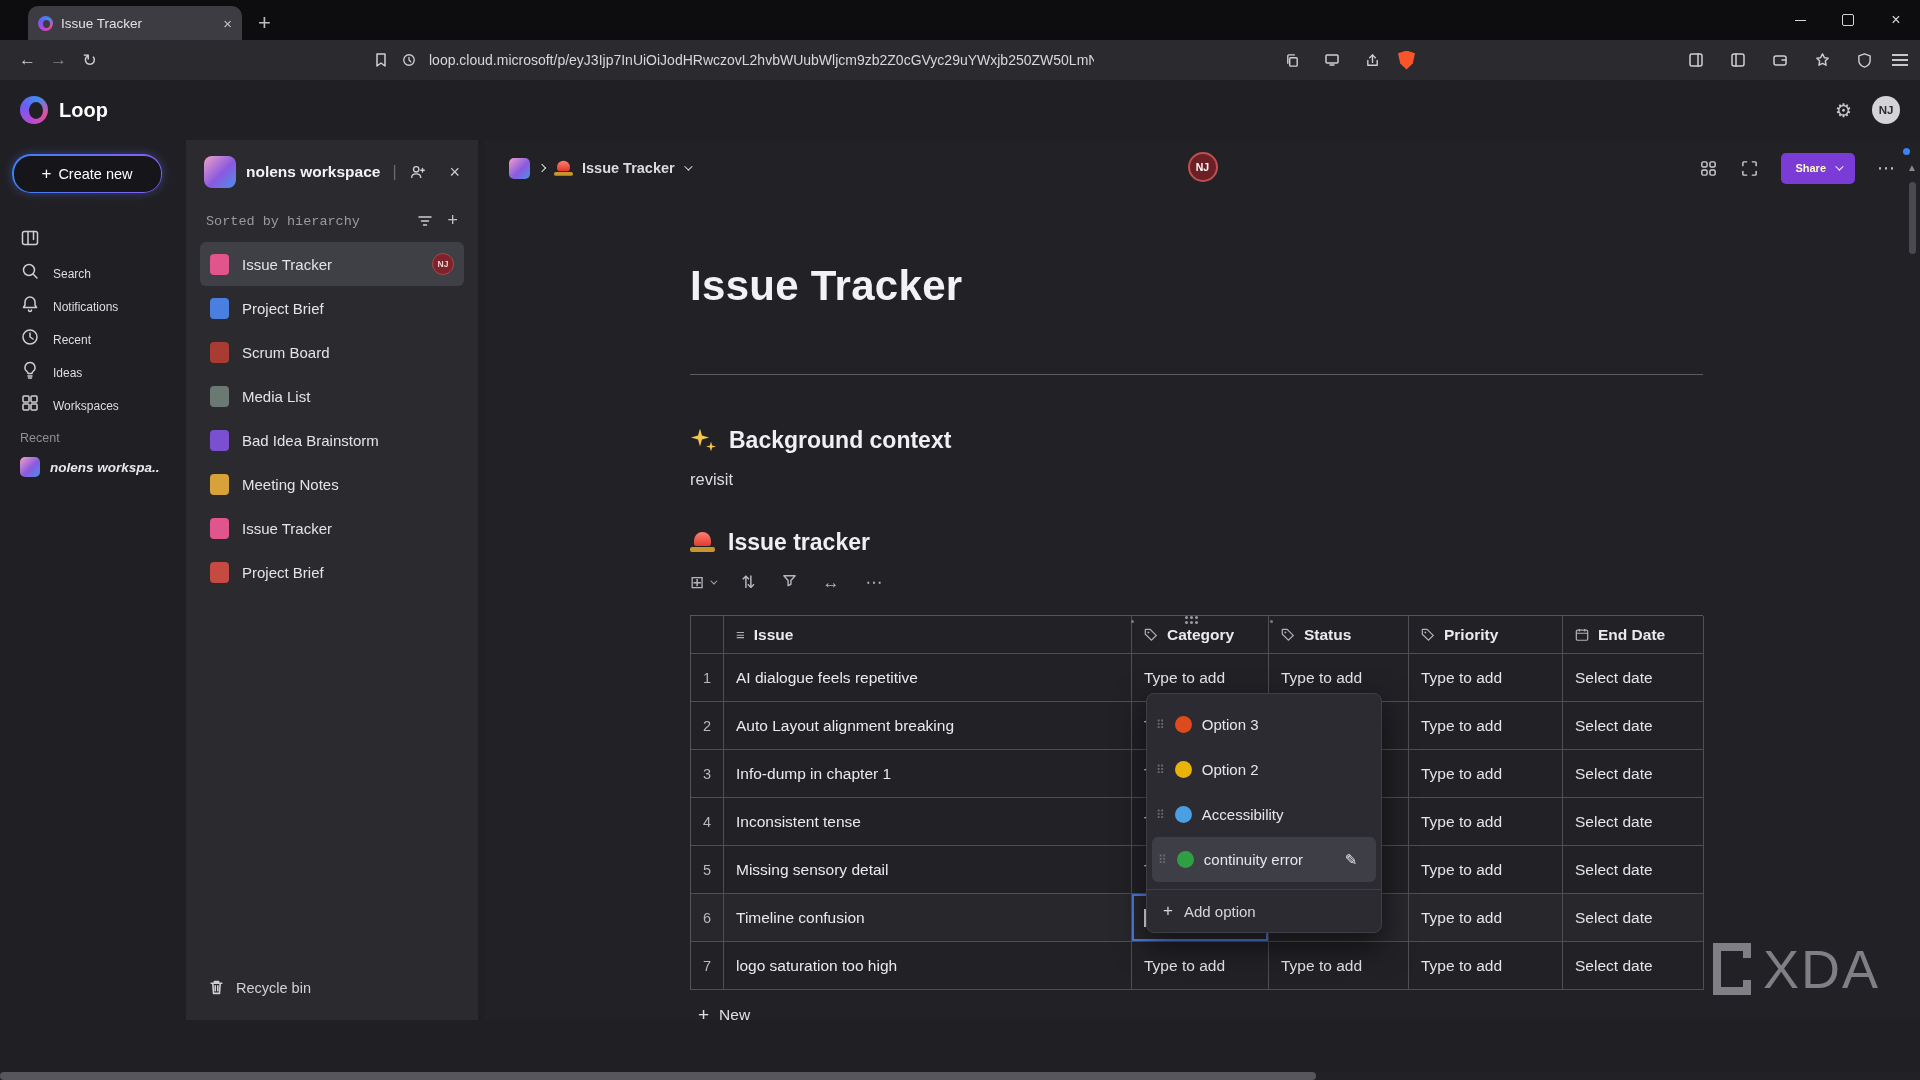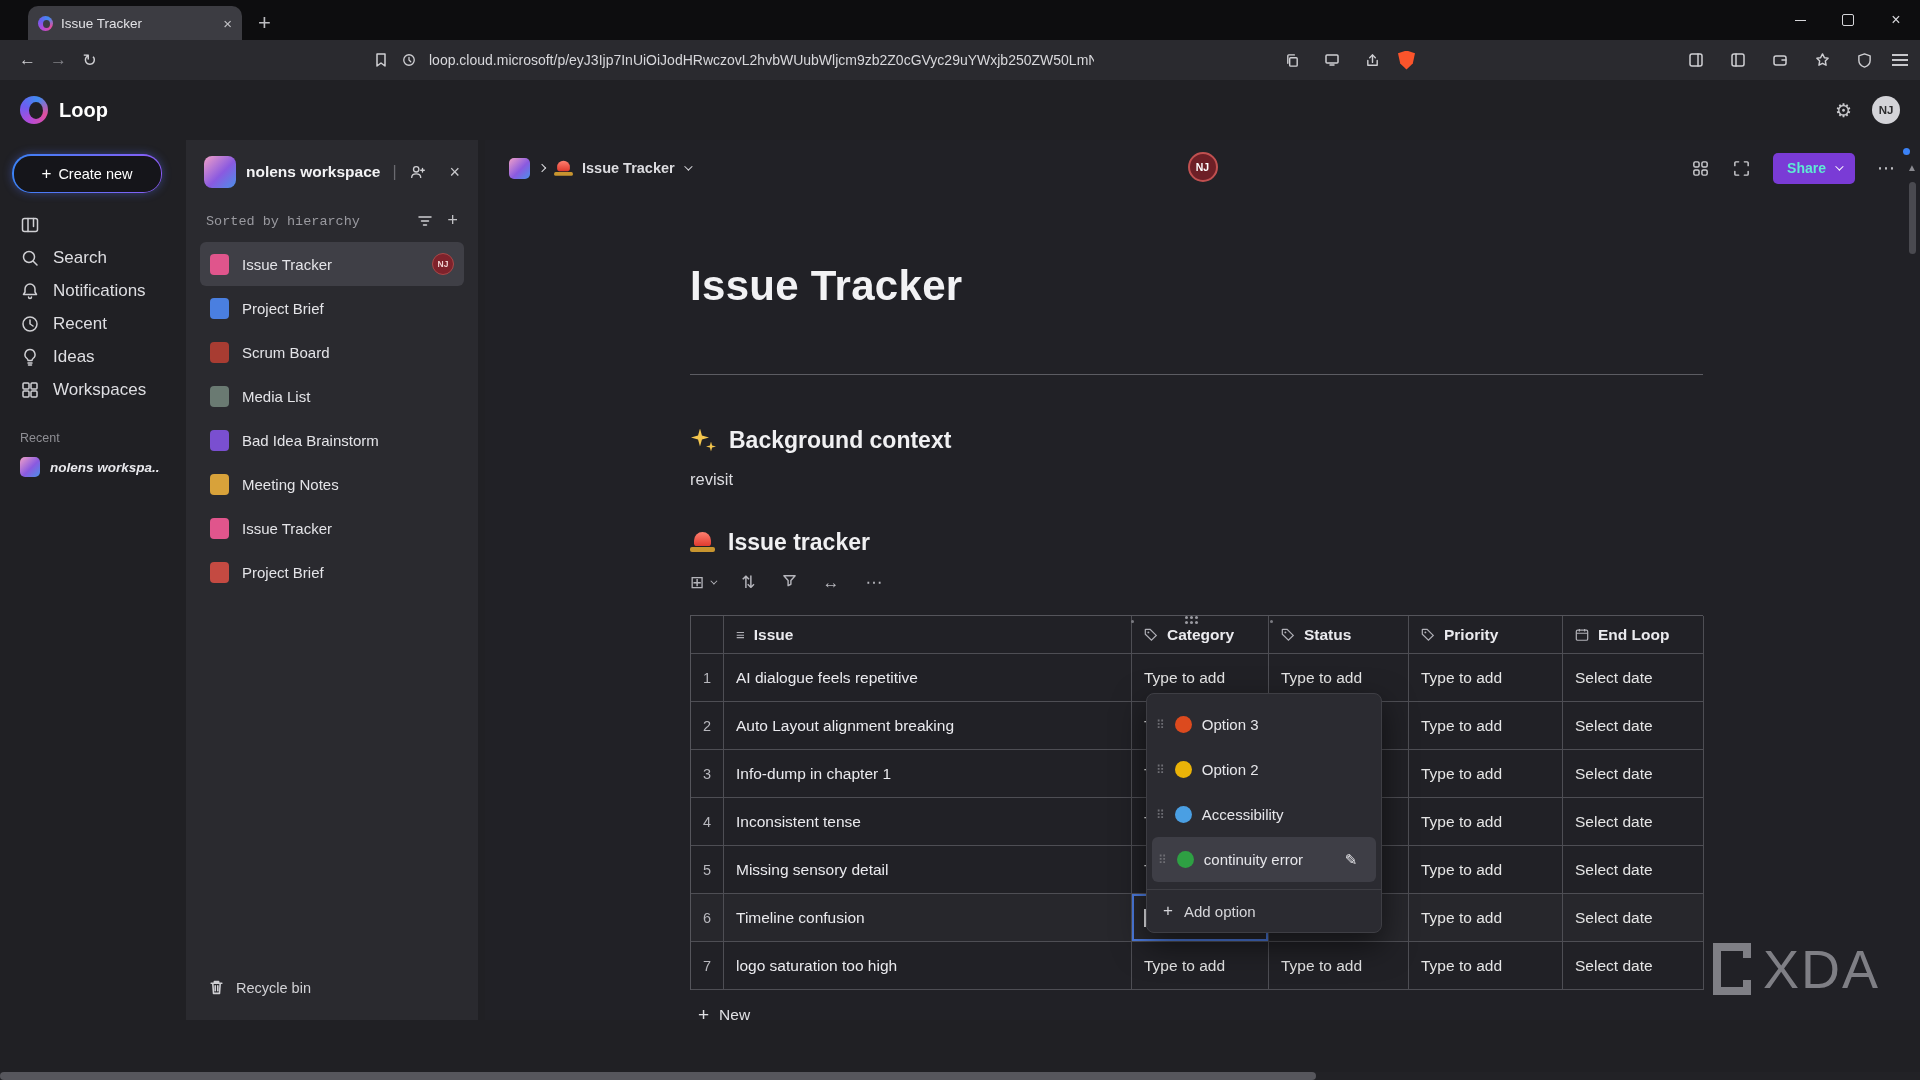--- a/index.html
+++ b/index.html
@@ -49,21 +49,21 @@
                font-size:11.5px; font-weight:bold; display:flex; align-items:center; justify-content:center; }
 
   .app-body { display:flex; height:880px; }
 
   
   .nav-rail { width:186px; padding:14px 12px; flex:none; display:flex; flex-direction:column; }
   .create-btn { border-radius:19px; padding:1.5px; background:linear-gradient(90deg,#3b82f6,#8b5cf6);
                 box-shadow:0 0 10px rgba(88,118,255,.4); margin-bottom:22px; width:150px; }
   .create-btn-inner { border-radius:17px; background:#15151a; padding:8px 0; color:#fff; font-size:14.5px;
                       display:flex; align-items:center; justify-content:center; gap:7px; }
-  .rail-item { display:flex; align-items:flex-start; gap:13px; height:33px; color:#dedee2; font-size:17px;
+  .rail-item { display:flex; align-items:flex-end; gap:13px; height:33px; color:#dedee2; font-size:12px;
                padding:0 8px; border-radius:6px; }
   .rail-item svg { flex:none; }
   .rail-label-muted { color:#8e8e94; font-size:12.5px; margin:18px 8px 8px; }
   .recent-item { display:flex; align-items:center; gap:10px; padding:4px 8px; }
   .recent-ws-icon { width:20px; height:20px; border-radius:5px; flex:none;
                     background:linear-gradient(135deg,#f0a0c8,#8a5ae0 55%,#4a90e8); }
   .recent-ws-label { font-size:13.5px; font-weight:bold; font-style:italic; color:#e8e8ec;
                      white-space:nowrap; overflow:hidden; max-width:110px; }
 
   
@@ -93,21 +93,21 @@
   .crumb-ws-icon { width:21px; height:21px; border-radius:5px;
                    background:linear-gradient(135deg,#f0a0c8,#8a5ae0 55%,#4a90e8); }
   .chev { width:6px; height:6px; border-right:1.8px solid currentColor; border-bottom:1.8px solid currentColor;
           display:inline-block; transform:rotate(45deg) translateY(-2px); }
   .chev.right { transform:rotate(-45deg); }
   .crumb-label { font-weight:bold; }
   .center-avatar { position:absolute; left:50%; transform:translateX(-50%); top:12px; width:30px; height:30px;
                    border-radius:50%; background:#6d1f26; border:2px solid #c05050; color:#fff; font-size:10.5px;
                    font-weight:bold; display:flex; align-items:center; justify-content:center; }
   .main-top-right { margin-left:auto; display:flex; align-items:center; gap:22px; color:#c6c6ca; }
-  .share-btn { background:#7a3bd6; color:#5eead4; font-size:14px; font-weight:bold; height:31px; padding:0 14px;
+  .share-btn { background:#7a3bd6; color:#fef9c3; font-size:11px; font-weight:bold; height:31px; padding:0 14px;
                border-radius:5px; display:flex; align-items:center; gap:9px; }
   .share-btn .chev { border-color:#fff; }
   .more-dots { font-size:18px; color:#c6c6ca; letter-spacing:1px; }
   .notif-dot { position:absolute; top:8px; right:10px; width:7px; height:7px; border-radius:50%; background:#3b82f6; }
 
   .content { margin-left:205px; width:1013px; }
   .page-title { margin-top:66px; font-size:42px; font-weight:bold; color:#f2f2f4; letter-spacing:.3px; }
   .divider { margin-top:64px; border:none; border-top:1px solid #5c5c62; width:1013px; }
   .section-head { margin-top:52px; display:flex; align-items:center; gap:13px; font-size:23px; font-weight:bold; color:#f0f0f2; }
   .sparkles { position:relative; width:26px; height:26px; flex:none; }
@@ -489,21 +489,21 @@
                 </span>
               <span>Priority</span>
             </div>
             <div>
               <span class="hdr-glyph">
                   <svg width="14" height="14" viewBox="0 0 16 16">
                     <rect x="1.5" y="2.5" width="13" height="11.5" rx="1.5" stroke="#b0b0b6" fill="none" stroke-width="1.4"></rect>
                     <path d="M1.5 6h13M5 1v3M11 1v3" stroke="#b0b0b6" stroke-width="1.4"></path>
                   </svg>
                 </span>
-              <span>End Loop</span>
+              <span>End Date</span>
             </div>
           </div>
 
           <div class="trow">
             <div class="num">1</div>
             <div class="issue-cell">AI dialogue feels repetitive</div>
             <div class="ph">Type to add</div>
             <div class="ph">Type to add</div>
             <div class="ph">Type to add</div>
             <div class="ph">Select date</div>

